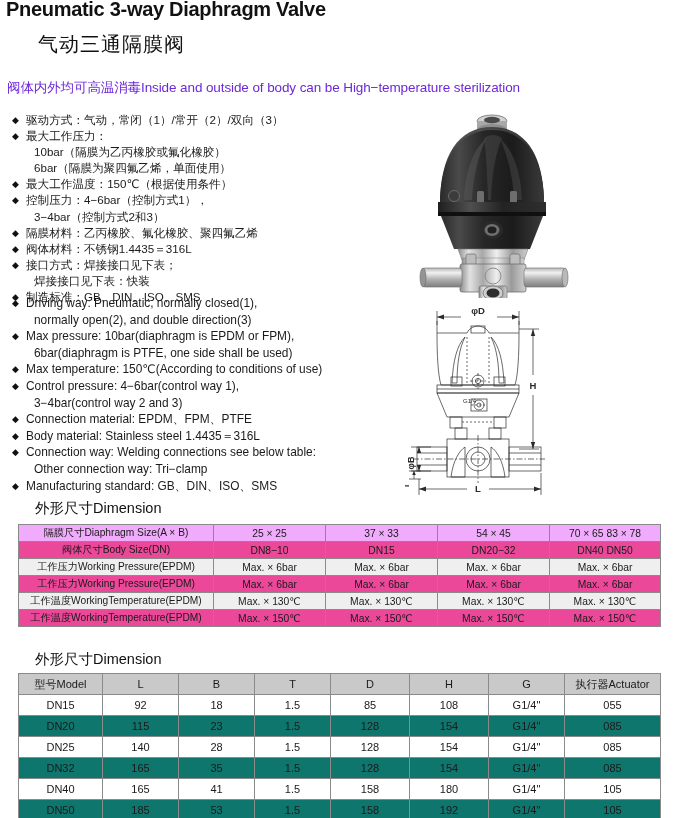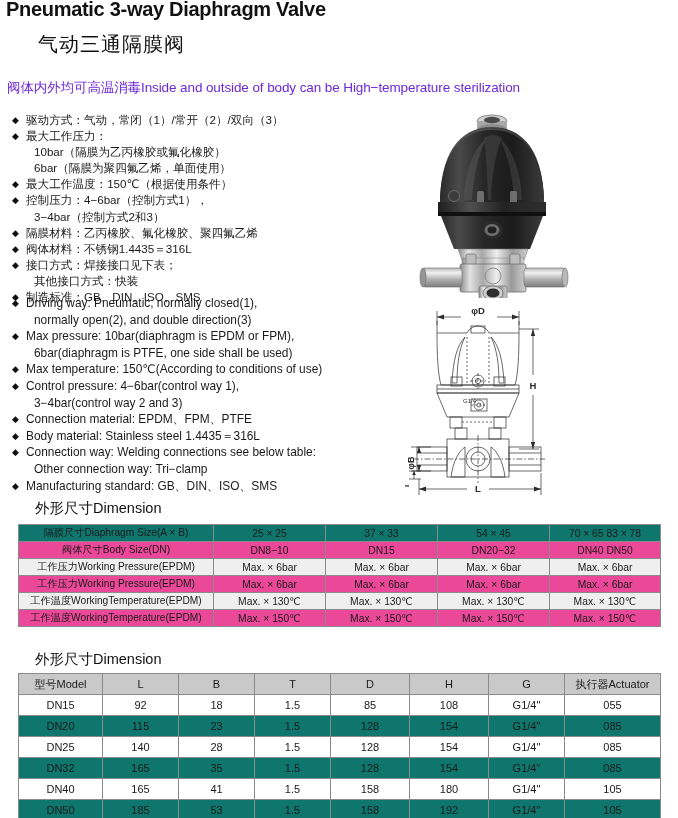--- a/index.html
+++ b/index.html
@@ -121,21 +121,21 @@
     padding: 0;
     white-space: nowrap;
     overflow: hidden;
   }
   .tbl-spec {
     left: 18px;
     top: 524px;
     width: 642px;
   }
   .tbl-spec tr { height: 17px; }
-  .tbl-spec .hdr td { background: #0f766e; font-size: 10.3px; }
+  .tbl-spec .hdr td { background: #f0abfc; font-size: 10.3px; }
   .tbl-spec .row-a td { background: #ec4899; }
   .tbl-spec .row-b td { background: #efefef; }
   .tbl-spec td.label { font-size: 10.2px; }
 
   .tbl-model {
     left: 18px;
     top: 673px;
     width: 642px;
   }
   .tbl-model tr { height: 21px; }
@@ -155,21 +155,21 @@
     <div class="spec-line"><span class="bullet">◆</span><span>驱动方式：气动，常闭（1）/常开（2）/双向（3）</span></div>
     <div class="spec-line"><span class="bullet">◆</span><span>最大工作压力：</span></div>
     <div class="spec-line cont"><span>10bar（隔膜为乙丙橡胶或氟化橡胶）</span></div>
     <div class="spec-line cont"><span>6bar（隔膜为聚四氟乙烯，单面使用）</span></div>
     <div class="spec-line"><span class="bullet">◆</span><span>最大工作温度：150℃（根据使用条件）</span></div>
     <div class="spec-line"><span class="bullet">◆</span><span>控制压力：4−6bar（控制方式1），</span></div>
     <div class="spec-line cont"><span>3−4bar（控制方式2和3）</span></div>
     <div class="spec-line"><span class="bullet">◆</span><span>隔膜材料：乙丙橡胶、氟化橡胶、聚四氟乙烯</span></div>
     <div class="spec-line"><span class="bullet">◆</span><span>阀体材料：不锈钢1.4435＝316L</span></div>
     <div class="spec-line"><span class="bullet">◆</span><span>接口方式：焊接接口见下表；</span></div>
-    <div class="spec-line cont"><span>其他接口方式：快装</span></div>
+    <div class="spec-line cont"><span>焊接接口见下表：快装</span></div>
     <div class="spec-line"><span class="bullet">◆</span><span>制造标准：GB、DIN、ISO、SMS</span></div>
   </div>
 
 <div class="spec-block spec-en" id="specs-en">
     <div class="spec-line"><span class="bullet">◆</span><span>Driving way: Pneumatic, normally closed(1),</span></div>
     <div class="spec-line cont"><span>normally open(2), and double direction(3)</span></div>
     <div class="spec-line"><span class="bullet">◆</span><span>Max pressure: 10bar(diaphragm is EPDM or FPM),</span></div>
     <div class="spec-line cont"><span>6bar(diaphragm is PTFE, one side shall be used)</span></div>
     <div class="spec-line"><span class="bullet">◆</span><span>Max temperature: 150℃(According to conditions of use)</span></div>
     <div class="spec-line"><span class="bullet">◆</span><span>Control pressure: 4−6bar(control way 1),</span></div>

